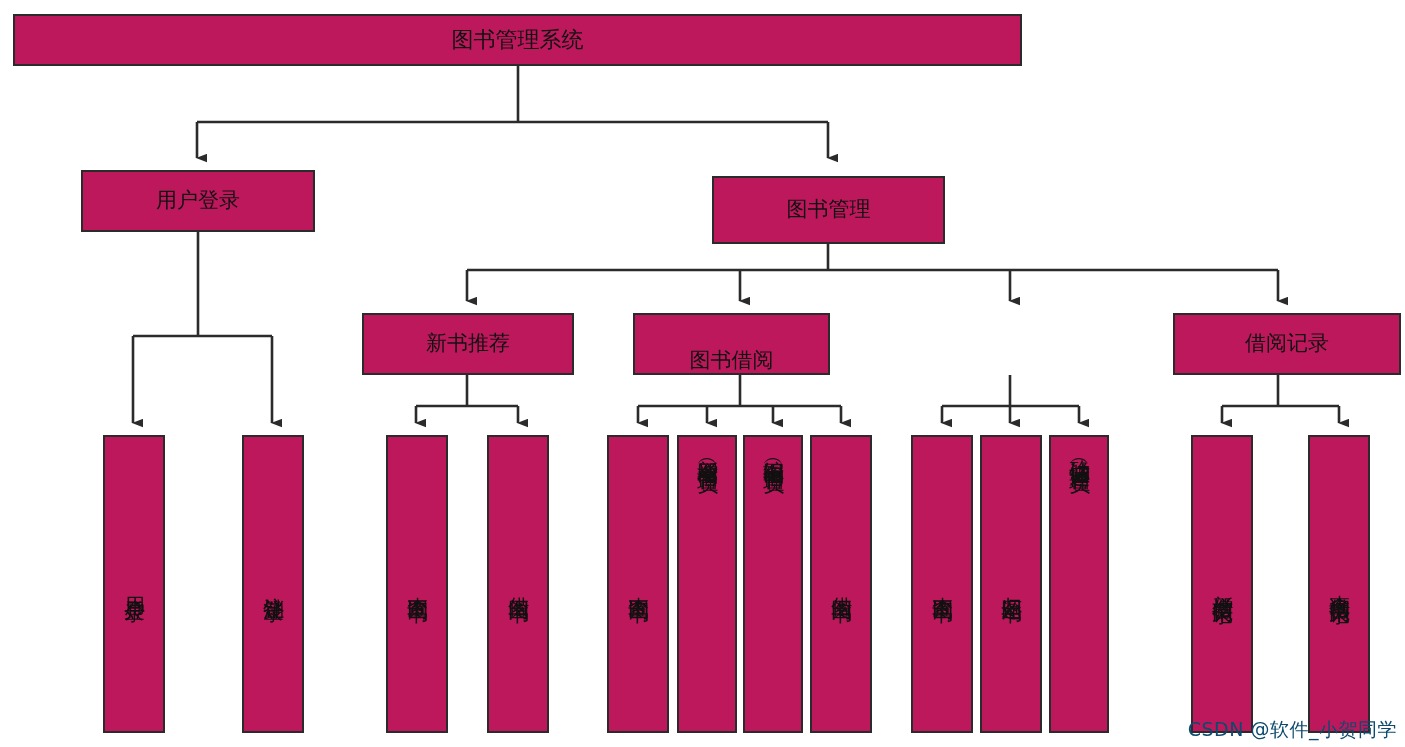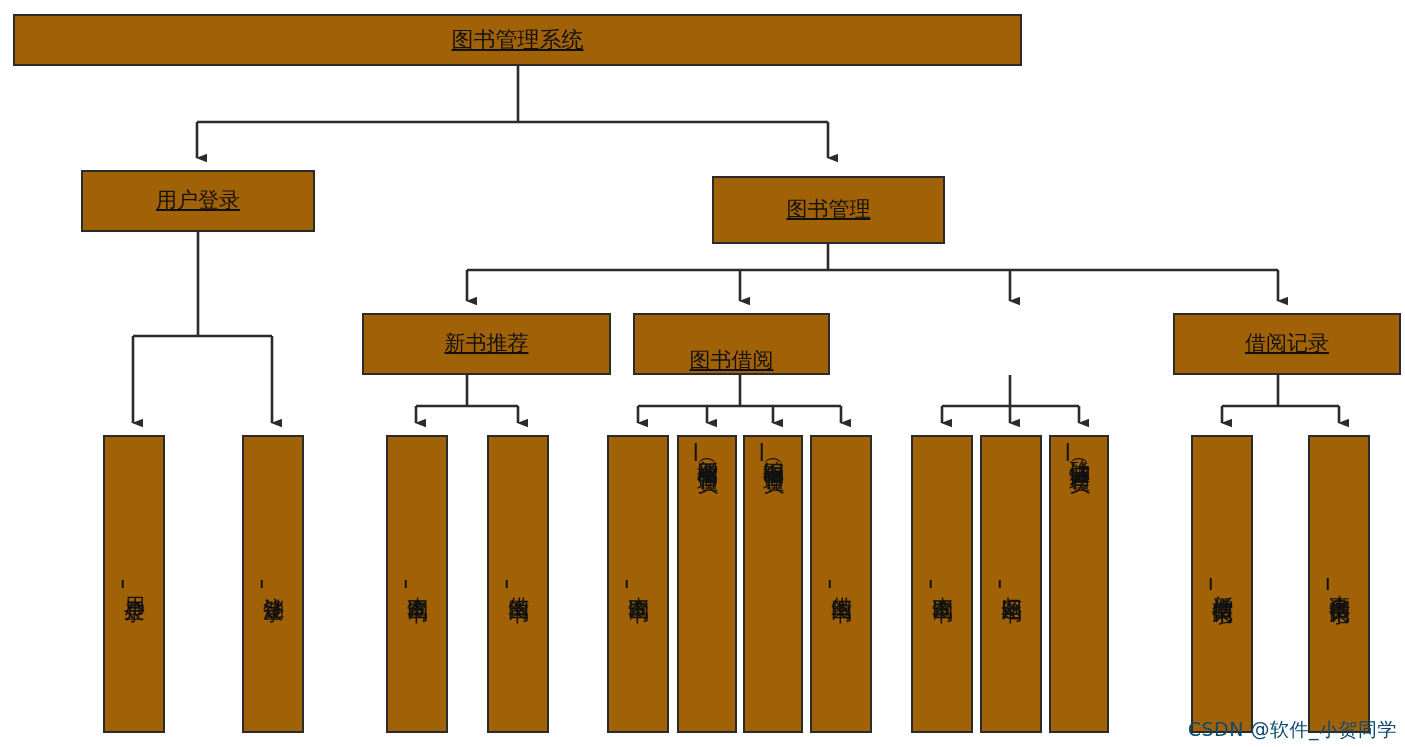--- a/index.html
+++ b/index.html
@@ -1,22 +1,22 @@
 <!DOCTYPE html>
 <html><head>
 <meta charset="utf-8">
 <style>
   html,body{margin:0;padding:0;background:#ffffff;}
   body{width:1405px;height:747px;overflow:hidden;
        font-family:"DejaVu Sans","Liberation Sans",sans-serif;}
   #diagram{position:relative;width:1405px;height:747px;background:#fff;}
   svg.wires{position:absolute;left:0;top:0;width:1405px;height:747px;}
-  .node{position:absolute;box-sizing:border-box;background:#a16207;
+  .node{position:absolute;box-sizing:border-box;background:#be185d;
         border:2.5px solid #2b2b2b;display:flex;align-items:center;
-        justify-content:center;color:#111;text-decoration:underline;}
+        justify-content:center;color:#111;}
   .node.h{  }
   .node.h .lbl{font-size:21px;line-height:1.2;white-space:nowrap;}
   .node.v .lbl{writing-mode:vertical-rl;text-orientation:upright;
                font-size:21px;line-height:1.12;letter-spacing:2px;
                white-space:nowrap;}
   .node.v{align-items:flex-start;justify-content:center;padding-top:6px;}
   .node.v.mid{align-items:center;padding-top:0;}
   #root .lbl{font-size:22px;}
   .watermark{position:absolute;right:8px;bottom:4px;font-size:19px;
              color:#0c4a6e;white-space:nowrap;letter-spacing:.5px;}
@@ -81,21 +81,21 @@
     <span class="lbl">图书管理系统</span>
   </div>
 
   <div class="node h" style="left:81px;top:170px;width:234px;height:62px;">
     <span class="lbl">用户登录</span>
   </div>
   <div class="node h" style="left:712px;top:176px;width:233px;height:68px;">
     <span class="lbl">图书管理</span>
   </div>
 
-  <div class="node h" style="left:362px;top:313px;width:249px;height:62px;">
+  <div class="node h" style="left:362px;top:313px;width:212px;height:62px;">
     <span class="lbl">新书推荐</span>
   </div>
   <div class="node h" style="left:633px;top:313px;width:197px;height:62px;align-items:flex-end;">
     <span class="lbl">图书借阅</span>
   </div>
   <div class="node h" style="left:1173px;top:313px;width:228px;height:62px;">
     <span class="lbl">借阅记录</span>
   </div>
 
   <div class="node v mid" style="left:103px;top:435px;width:62px;height:298px;">

